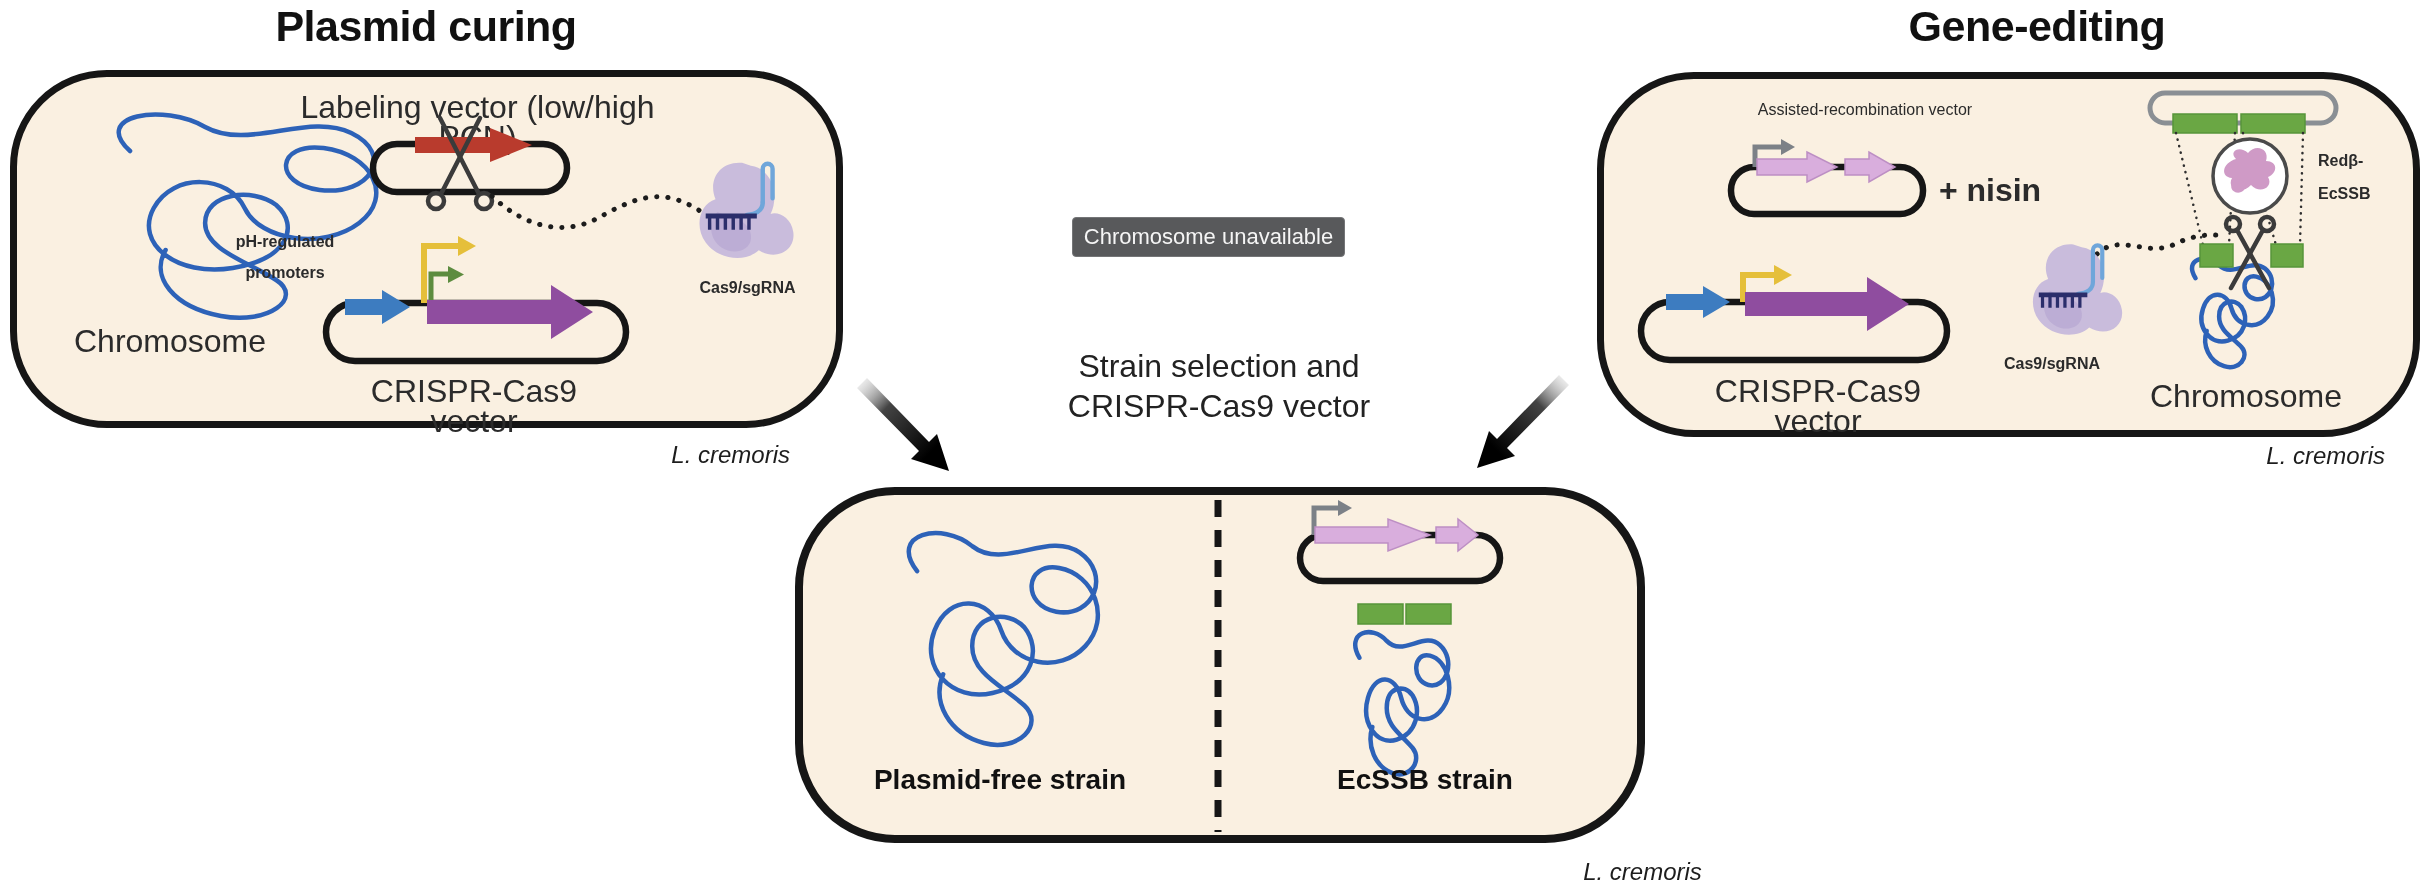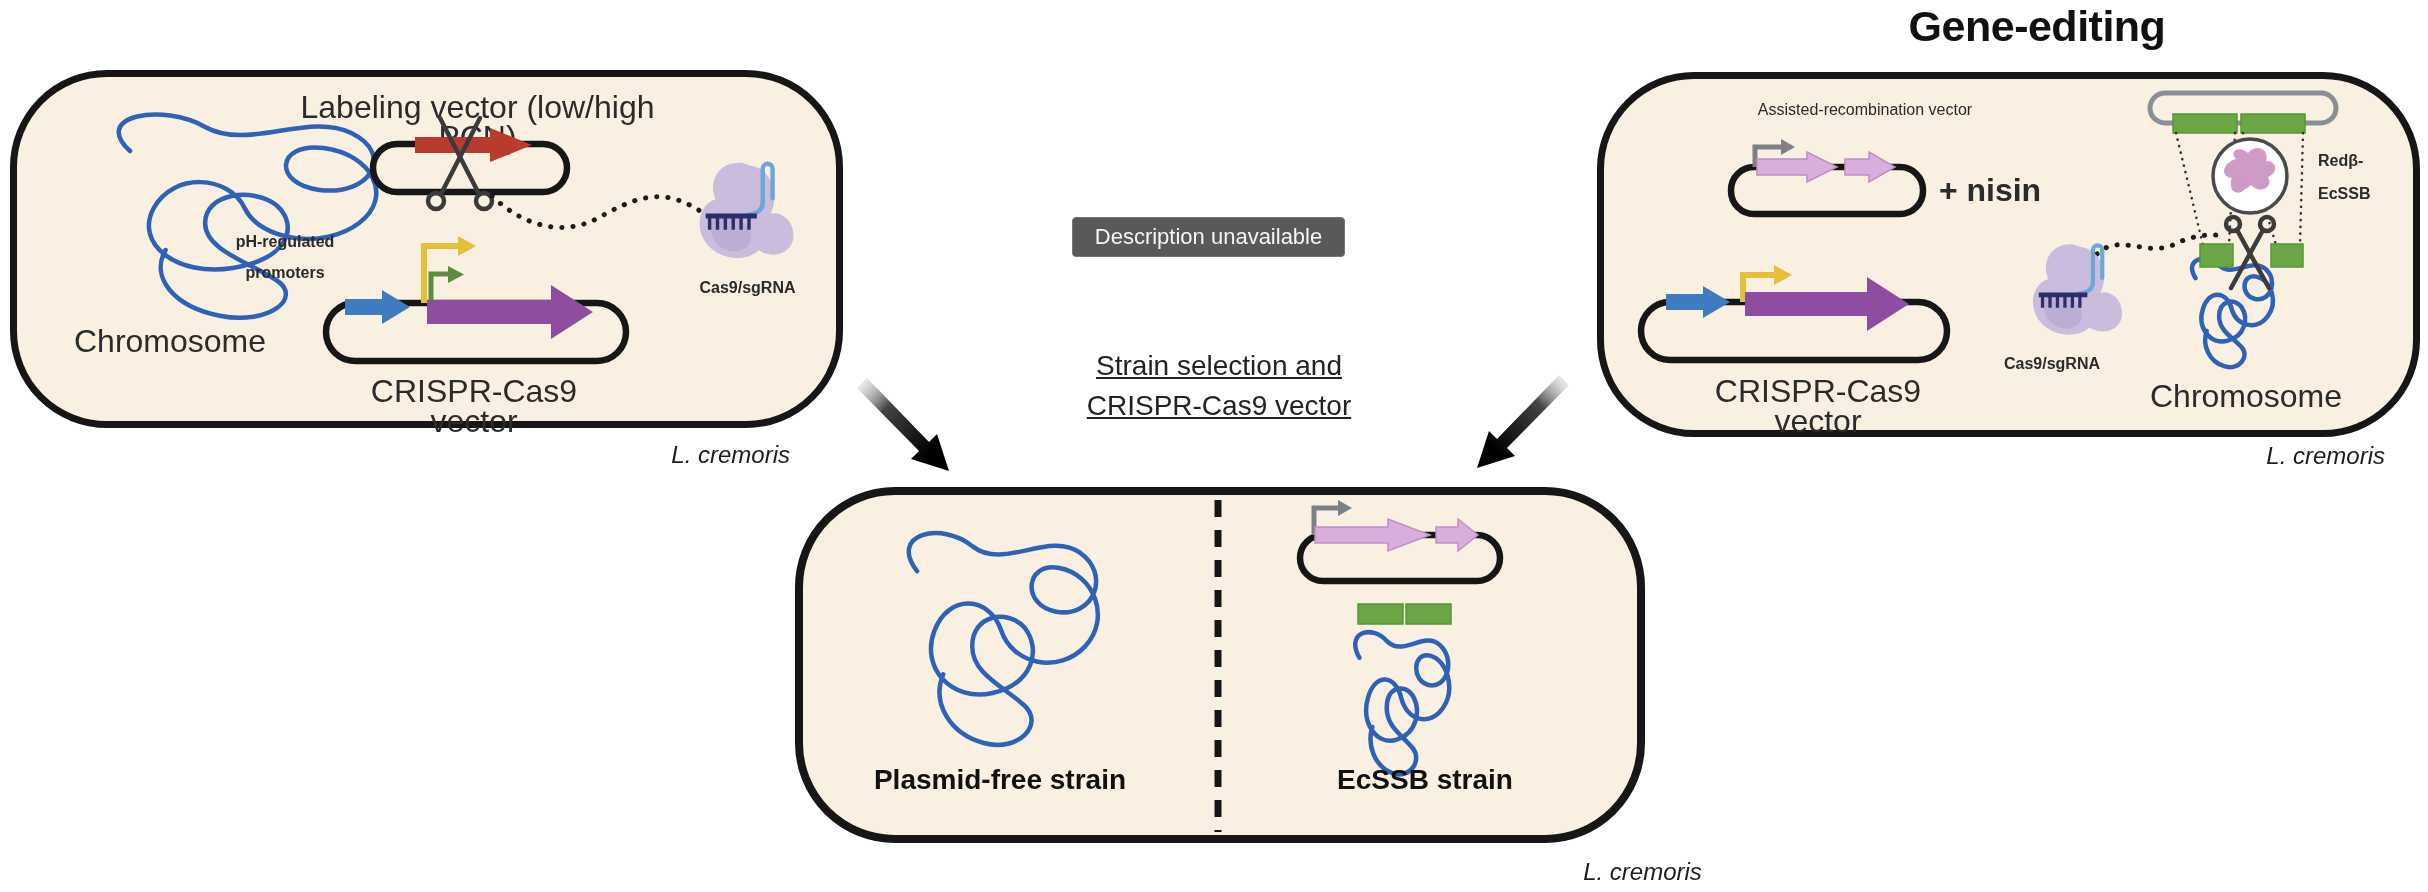--- a/index.html
+++ b/index.html
@@ -9,21 +9,21 @@
   .cell{position:absolute;box-sizing:border-box;background:var(--cell_fill,#faf0e1);
         border:7px solid var(--cell_border,#161616);border-radius:97px;}
   .t-title{font-size:43px;font-weight:bold;letter-spacing:-0.5px;text-align:center;color:#111;}
   .t-label{font-size:32px;line-height:30px;}
   .t-label26{font-size:16px;line-height:31px;}
   .t-bold{font-weight:bold;}
   .t-center{text-align:center;}
   .t-right{text-align:right;}
   .t-species{font-size:24px;font-style:italic;color:#1d1d1d;}
   .t-strain{font-size:28px;font-weight:bold;color:#111;}
-  .selection-text{font-size:28px;line-height:40px;text-align:center;color:#222;text-decoration:underline;}
+  .selection-text{font-size:32px;line-height:40px;text-align:center;color:#222;}
   .tooltip{position:absolute;box-sizing:border-box;background:var(--tooltip_bg,#58595b);
            border:1px solid #747577;border-radius:4px;color:var(--tooltip_text,#f5f5f5);
            font-size:22px;display:flex;align-items:center;justify-content:center;}
   svg{position:absolute;overflow:visible;}
   .plasmid{fill:none;stroke:var(--cell_border,#161616);stroke-width:6.5;}
   .tangle{fill:none;stroke:var(--chromosome_blue,#2d62b8);stroke-width:4.5;
           stroke-linecap:round;stroke-linejoin:round;vector-effect:non-scaling-stroke;}
   .scissors{stroke:#3b3b3b;stroke-width:4.5;fill:none;stroke-linecap:round;}
   .dotline{fill:none;stroke:#1c1c1c;stroke-width:5;stroke-dasharray:0.2 11;stroke-linecap:round;}
   .dotfine{fill:none;stroke:#2f2f2f;stroke-width:2.5;stroke-dasharray:0.2 6.5;stroke-linecap:round;}
@@ -31,20 +31,21 @@
   .pinkarrow{fill:var(--arrow_pink,#d9aedd);stroke:#bd8fc4;stroke-width:1.5;}
   .cas9body{fill:var(--cas9_body,#c9bcdc);}
   .comb{stroke:#2b2e6b;fill:none;}
   .hairpin{stroke:#6fa6da;stroke-width:4.5;fill:none;stroke-linecap:round;}
 </style>
 </head>
 <body>
 
 <div class="stage">
 
+  <div class="abs t-title" style="left:116px;top:2px;width:620px;">Plasmid curing</div>
 
   <div class="cell" style="left:10px;top:70px;width:833px;height:358px;"></div>
 
   <svg style="left:55px;top:100px;" width="395" height="240" viewBox="0 0 200 160" preserveAspectRatio="none">
     <path class="tangle" d="M38,34 C18,10 55,2 76,18 C98,34 128,8 150,22 C172,36 160,64 134,60 C110,56 112,28 136,32 C160,36 172,64 154,82 C136,100 104,94 96,72 C88,50 60,48 50,72 C40,96 62,118 90,112 C118,106 124,84 112,70 C100,58 76,62 76,82 C76,100 98,108 112,120 C126,132 108,150 84,144 C60,138 48,118 56,100"></path>
   </svg>
   <div class="abs t-label t-center" style="left:70px;top:326px;width:200px;">Chromosome</div>
 
   <div class="abs t-label t-center" style="left:280px;top:92px;width:395px;">Labeling vector (low/high PCN)</div>
   <svg style="left:358px;top:112px;" width="235" height="102" viewBox="0 0 235 102">
@@ -83,21 +84,21 @@
     <path d="M30,60 C20,70 22,88 34,96 C46,104 62,100 64,88 C66,76 54,66 44,66 Z" fill="#b7a7d2" opacity="0.7"></path>
     <path class="hairpin" d="M76,50 V16 A5,5 0 0 1 86,16 V46"></path>
     <path class="hairpin" d="M76,50 C76,58 70,62 60,63"></path>
     <path class="comb" stroke-width="5" d="M18,64 H70"></path>
     <path class="comb" stroke-width="3.5" d="M22,64 v14 M30,64 v14 M38,64 v14 M46,64 v14 M54,64 v14 M62,64 v14"></path>
   </svg>
   <div class="abs t-label26 t-bold t-center" style="left:655px;top:272px;width:185px;">Cas9/sgRNA</div>
 
   <div class="abs t-species t-right" style="left:585px;top:441px;width:205px;">L. cremoris</div>
 
-  <div class="tooltip" style="left:1072px;top:217px;width:273px;height:40px;">Description unavailable</div>
+  <div class="tooltip" style="left:1072px;top:217px;width:273px;height:40px;">Chromosome unavailable</div>
 
   <div class="abs selection-text" style="left:1019px;top:346px;width:400px;">
     <div>Strain selection and</div>
     <div>CRISPR-Cas9 vector</div>
   </div>
 
   <svg style="left:852px;top:376px;" width="112" height="100" viewBox="0 0 112 100">
     <defs>
       <linearGradient id="agradL" x1="0" y1="0" x2="0.8" y2="0.8">
         <stop offset="0" stop-color="#cccccc" stop-opacity="0.15"></stop>

